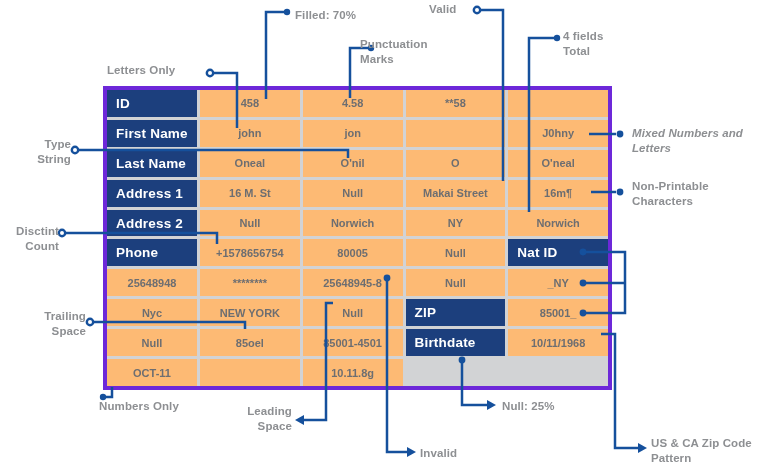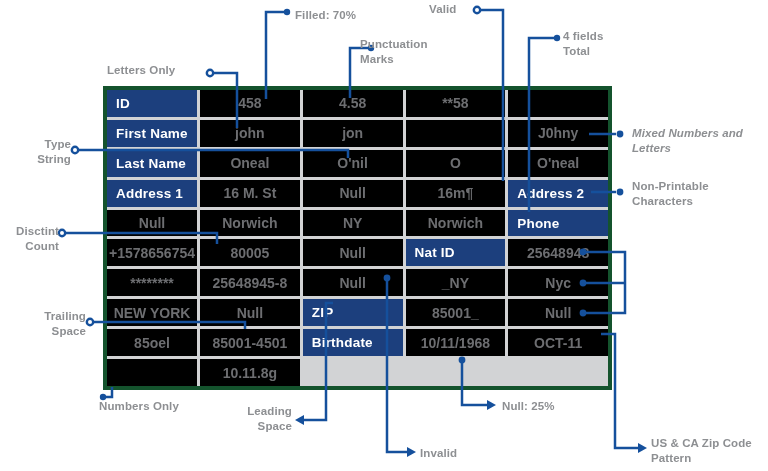--- a/index.html
+++ b/index.html
@@ -3,30 +3,30 @@
 <meta charset="utf-8">
 <style>
   html,body{margin:0;padding:0;background:#ffffff;}
   body{width:768px;height:471px;position:relative;overflow:hidden;
        font-family:"Liberation Sans","DejaVu Sans",sans-serif;}
   .stage{position:absolute;inset:0;width:768px;height:471px;}
 
   
   .dq-table{
     position:absolute;left:103px;top:86px;width:509px;height:304px;
-    box-sizing:border-box;border:4px solid #14532d;background:#d2d3d5;
+    box-sizing:border-box;border:4px solid #6d28d9;background:#d2d3d5;
     display:grid;grid-template-columns:90px 1fr 1fr 1fr 1fr;
     grid-template-rows:repeat(10,1fr);gap:3px;
   }
   .hcell{
     background:#1c3f7d;color:#ffffff;font-weight:bold;font-size:13.5px;
     display:flex;align-items:center;padding-left:9px;letter-spacing:.2px;
   }
   .dcell{
-    background:#000000;color:#6d6e71;font-weight:bold;font-size:14px;
+    background:#fdba74;color:#6d6e71;font-weight:bold;font-size:11px;
     display:flex;align-items:center;justify-content:center;white-space:nowrap;
   }
 
   
   .note{
     position:absolute;color:#8d8f92;font-weight:bold;font-size:11.5px;
     line-height:1.28;letter-spacing:.1px;
   }
   .r{text-align:right;}
   .c{text-align:center;}
@@ -58,20 +58,21 @@
 
     <div class="hcell">Last Name</div>
     <div class="dcell">Oneal</div>
     <div class="dcell">O'nil</div>
     <div class="dcell">O</div>
     <div class="dcell">O'neal</div>
 
     <div class="hcell">Address 1</div>
     <div class="dcell">16 M. St</div>
     <div class="dcell">Null</div>
+    <div class="dcell">Makai Street</div>
     <div class="dcell">16m¶</div>
 
     <div class="hcell">Address 2</div>
     <div class="dcell">Null</div>
     <div class="dcell">Norwich</div>
     <div class="dcell">NY</div>
     <div class="dcell">Norwich</div>
 
     <div class="hcell">Phone</div>
     <div class="dcell">+1578656754</div>

